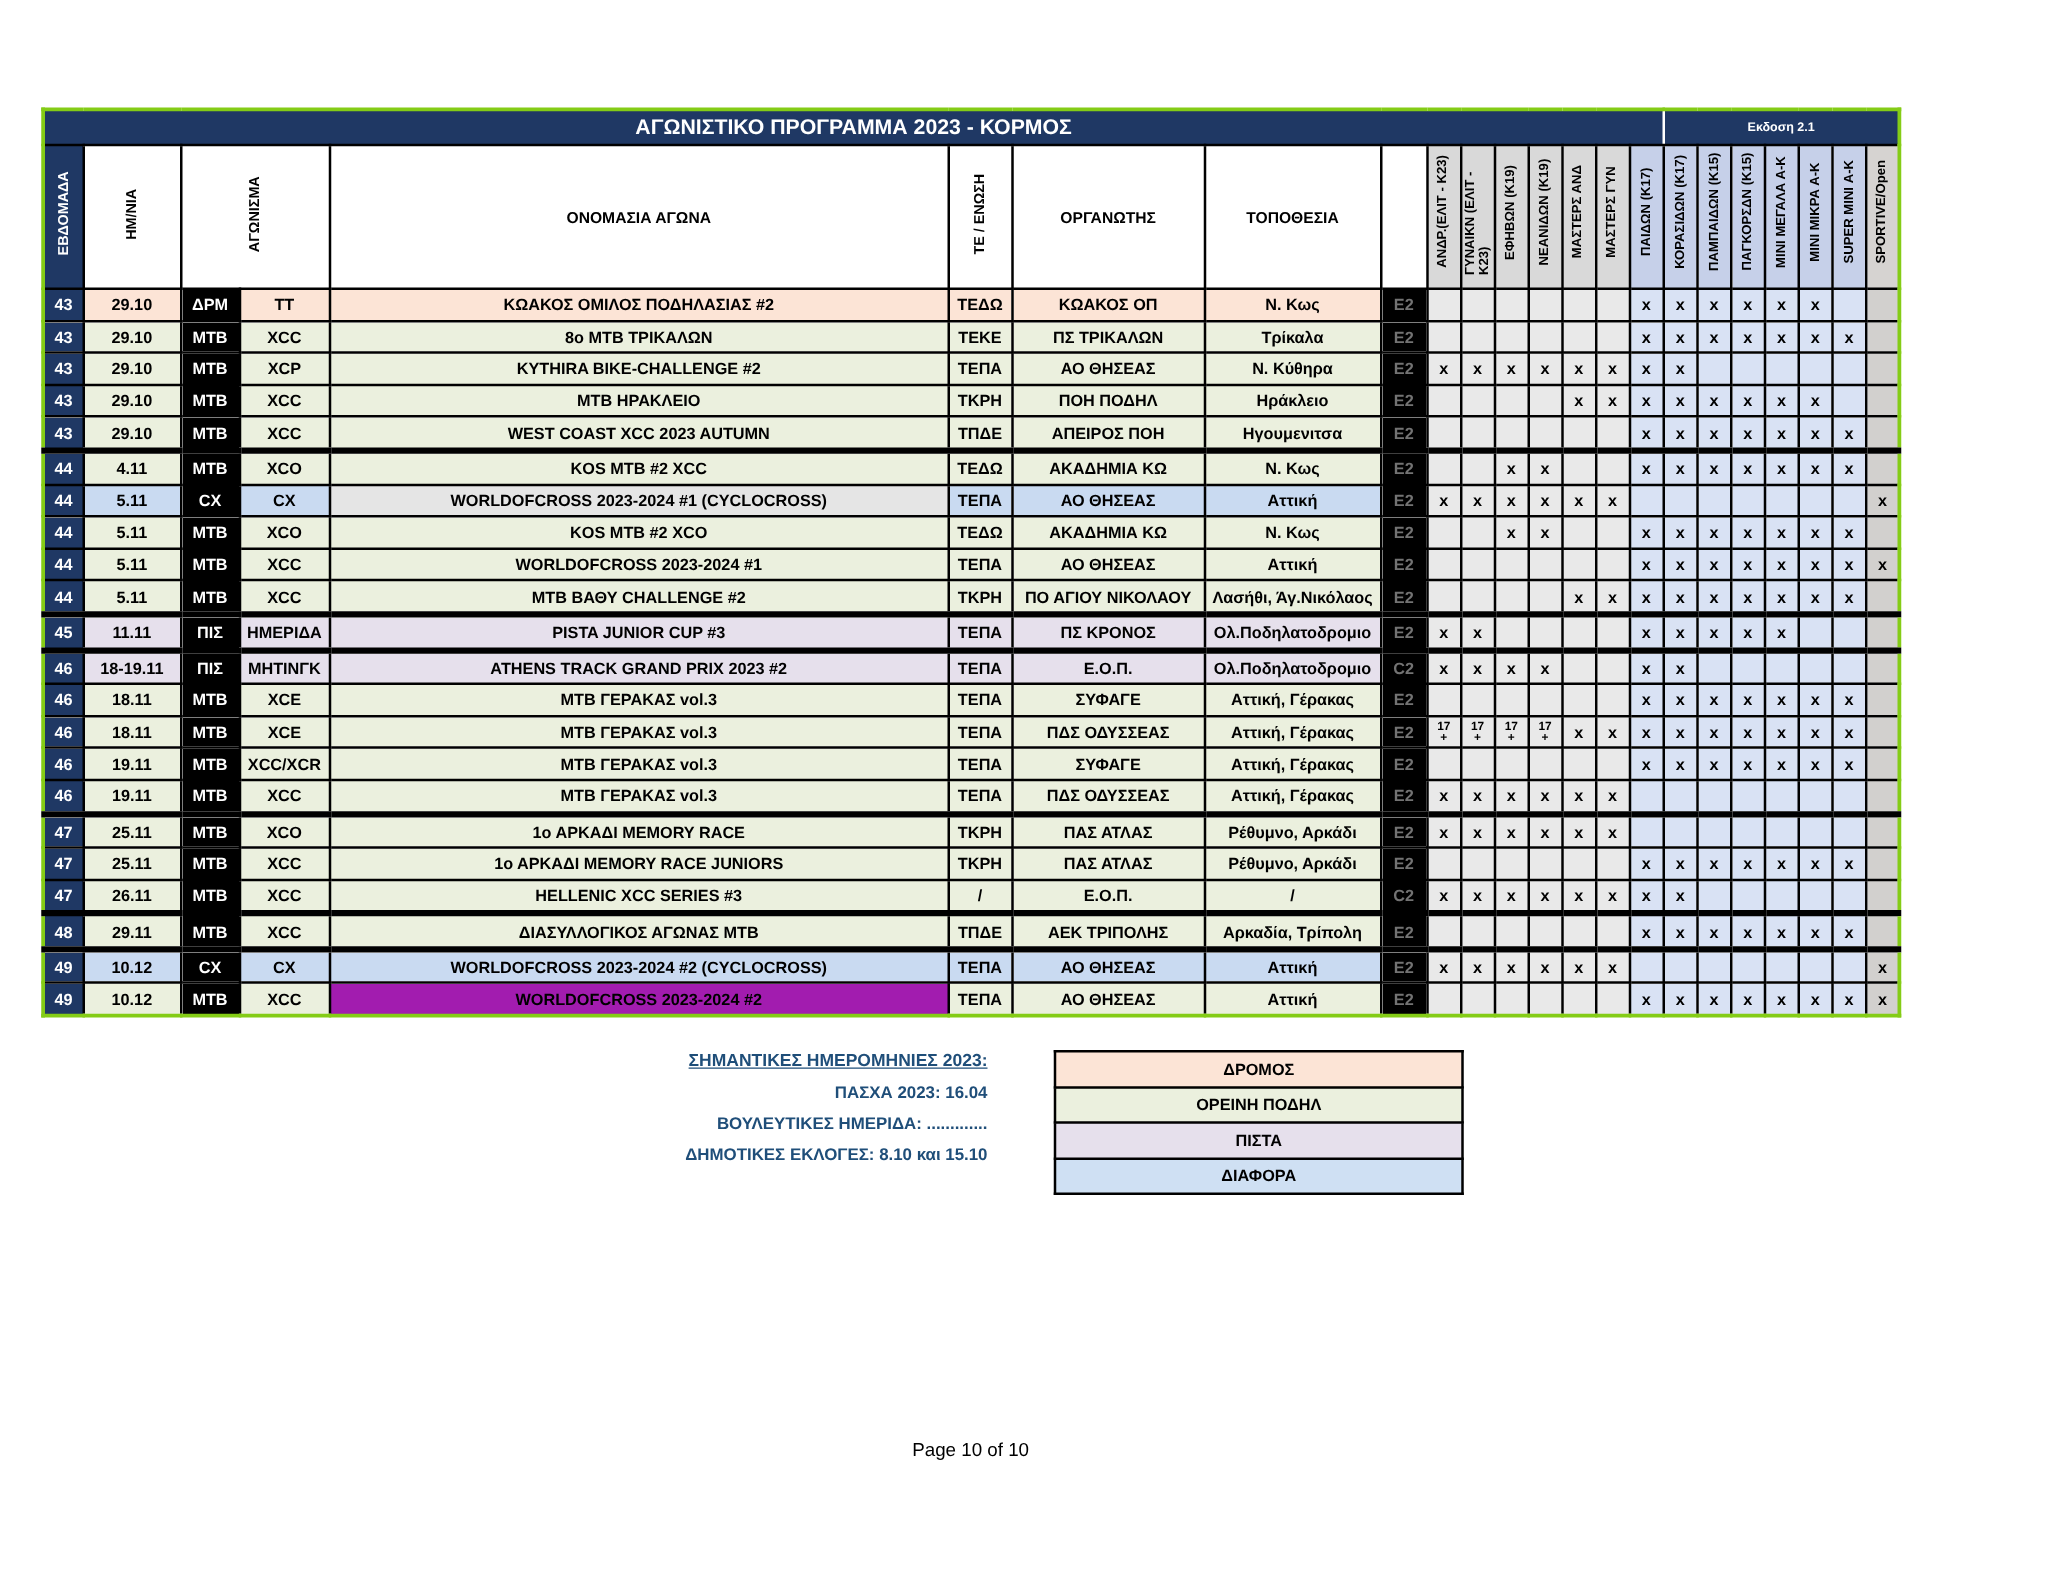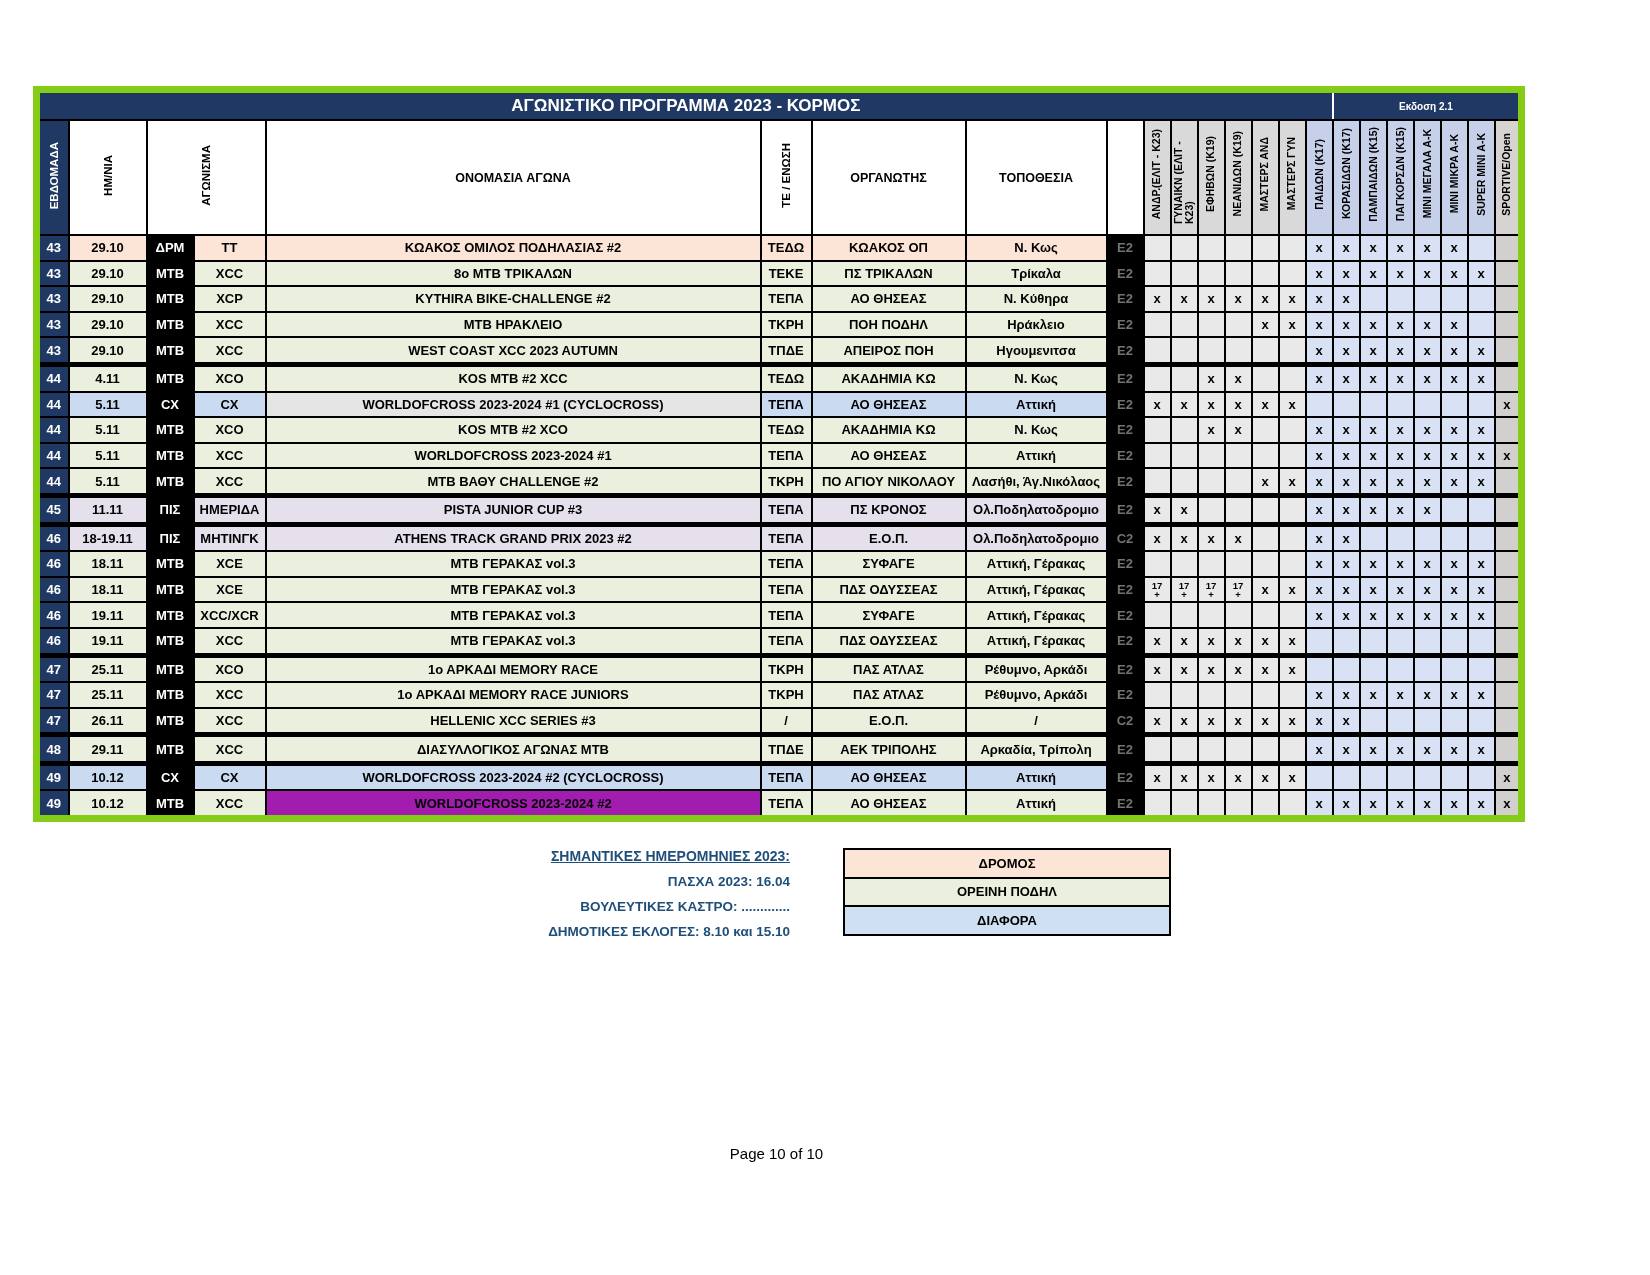--- a/index.html
+++ b/index.html
@@ -1,19 +1,19 @@
 <!DOCTYPE html>
 <html><head>
 <meta charset="utf-8">
 <style>
   html,body { margin:0; padding:0; background:#fff; }
   body { width:1650px; height:1275px; font-family:"Liberation Sans", sans-serif; color:#000; }
   .page { padding:86px 0 0 33px; }
 
-  table.sched { border-collapse:collapse; table-layout:fixed; width:1487px; border:7px solid #84cc16; }
+  table.sched { border-collapse:collapse; table-layout:fixed; width:1487px; border:3px solid #84cc16; }
   table.sched th, table.sched td { border:2px solid #000; padding:0; overflow:hidden; }
 
   
   .title-row th { background:#1F3864; color:#fff; border:2px solid #1F3864; height:26px; }
   .title-cell { font-size:17px; font-weight:bold; text-align:center; border-right:2px solid #fff !important; }
   .version-cell { font-size:10px; font-weight:bold; text-align:center; border-left:2px solid #fff !important; }
 
   
   .head-row th { height:110px; background:#fff; border-bottom:4px solid #000; font-weight:bold; vertical-align:middle; text-align:center; }
   .h-week { background:#1F3864 !important; color:#fff; }
@@ -670,32 +670,35 @@
           <td class="mk mb">x</td>
           <td class="mk ms">x</td>
         </tr>
       </tbody>
   </table>
 
   <div class="below">
     <div class="info">
       <div class="line heading">ΣΗΜΑΝΤΙΚΕΣ ΗΜΕΡΟΜΗΝΙΕΣ 2023:</div>
       <div class="line">ΠΑΣΧΑ 2023: 16.04</div>
-      <div class="line">ΒΟΥΛΕΥΤΙΚΕΣ ΚΑΣΤΡΟ: .............</div>
+      <div class="line">ΒΟΥΛΕΥΤΙΚΕΣ ΗΜΕΡΙΔΑ: .............</div>
       <div class="line">ΔΗΜΟΤΙΚΕΣ ΕΚΛΟΓΕΣ: 8.10 και 15.10</div>
     </div>
     <table class="legend">
       <tbody id="legend-body">
           <tr>
             <td style="background: rgb(252, 228, 214);">ΔΡΟΜΟΣ</td>
           </tr>
           <tr>
             <td style="background: rgb(235, 240, 222);">ΟΡΕΙΝΗ ΠΟΔΗΛ</td>
           </tr>
           <tr>
+            <td style="background: rgb(230, 224, 236);">ΠΙΣΤΑ</td>
+          </tr>
+          <tr>
             <td style="background: rgb(207, 224, 243);">ΔΙΑΦΟΡΑ</td>
           </tr>
         </tbody>
     </table>
   </div>
 
   <div class="footer">Page 10 of 10</div>
 
 </div>
 

